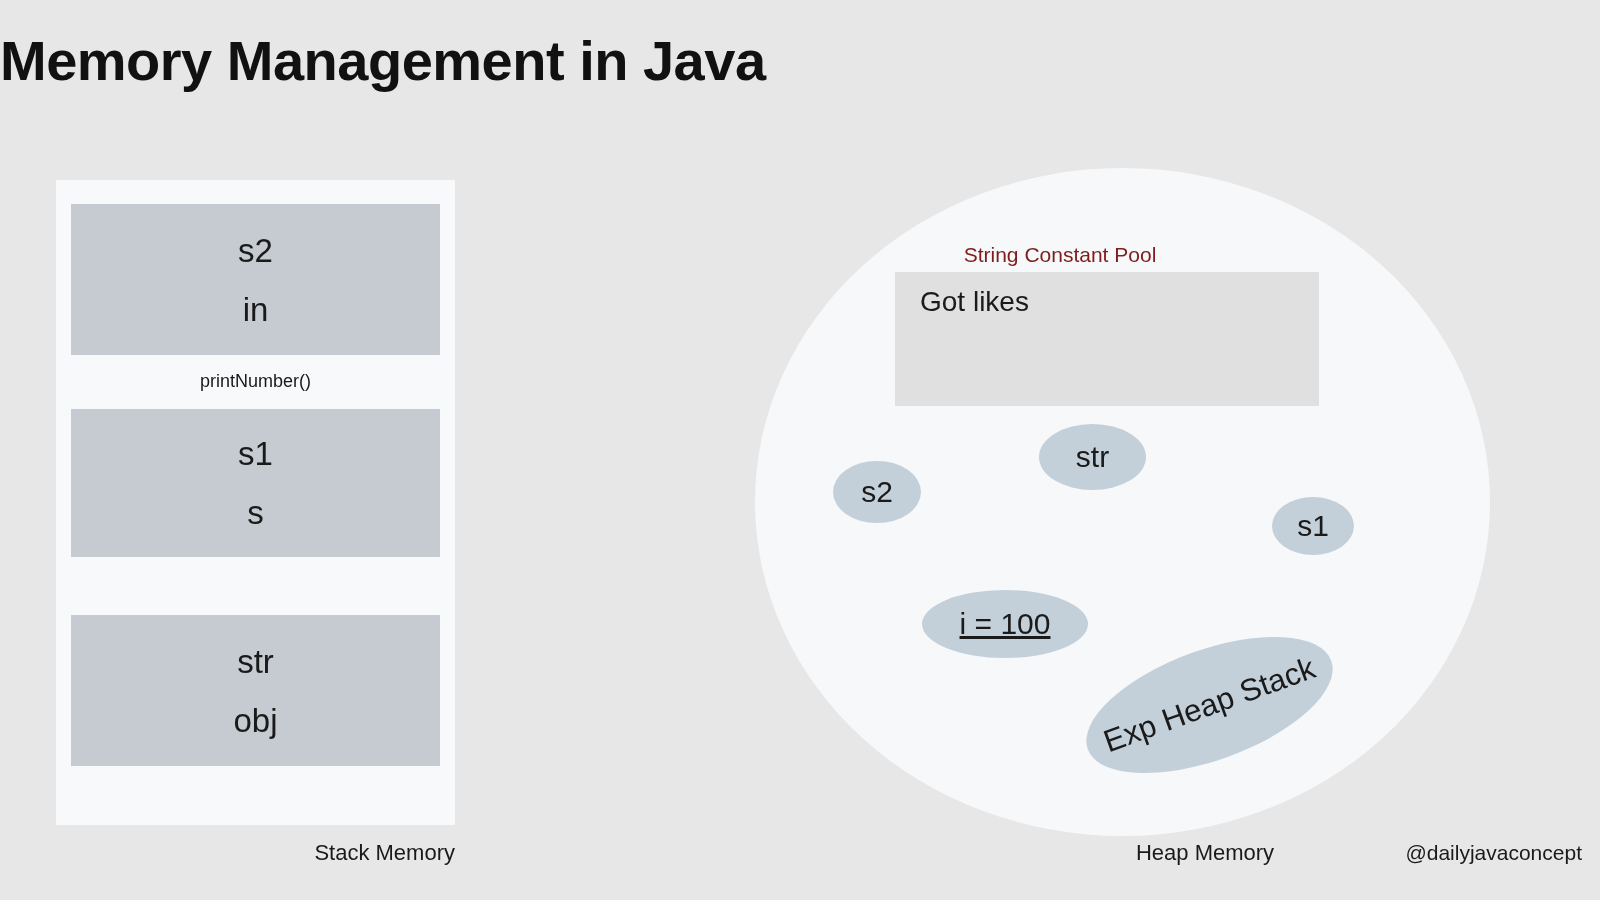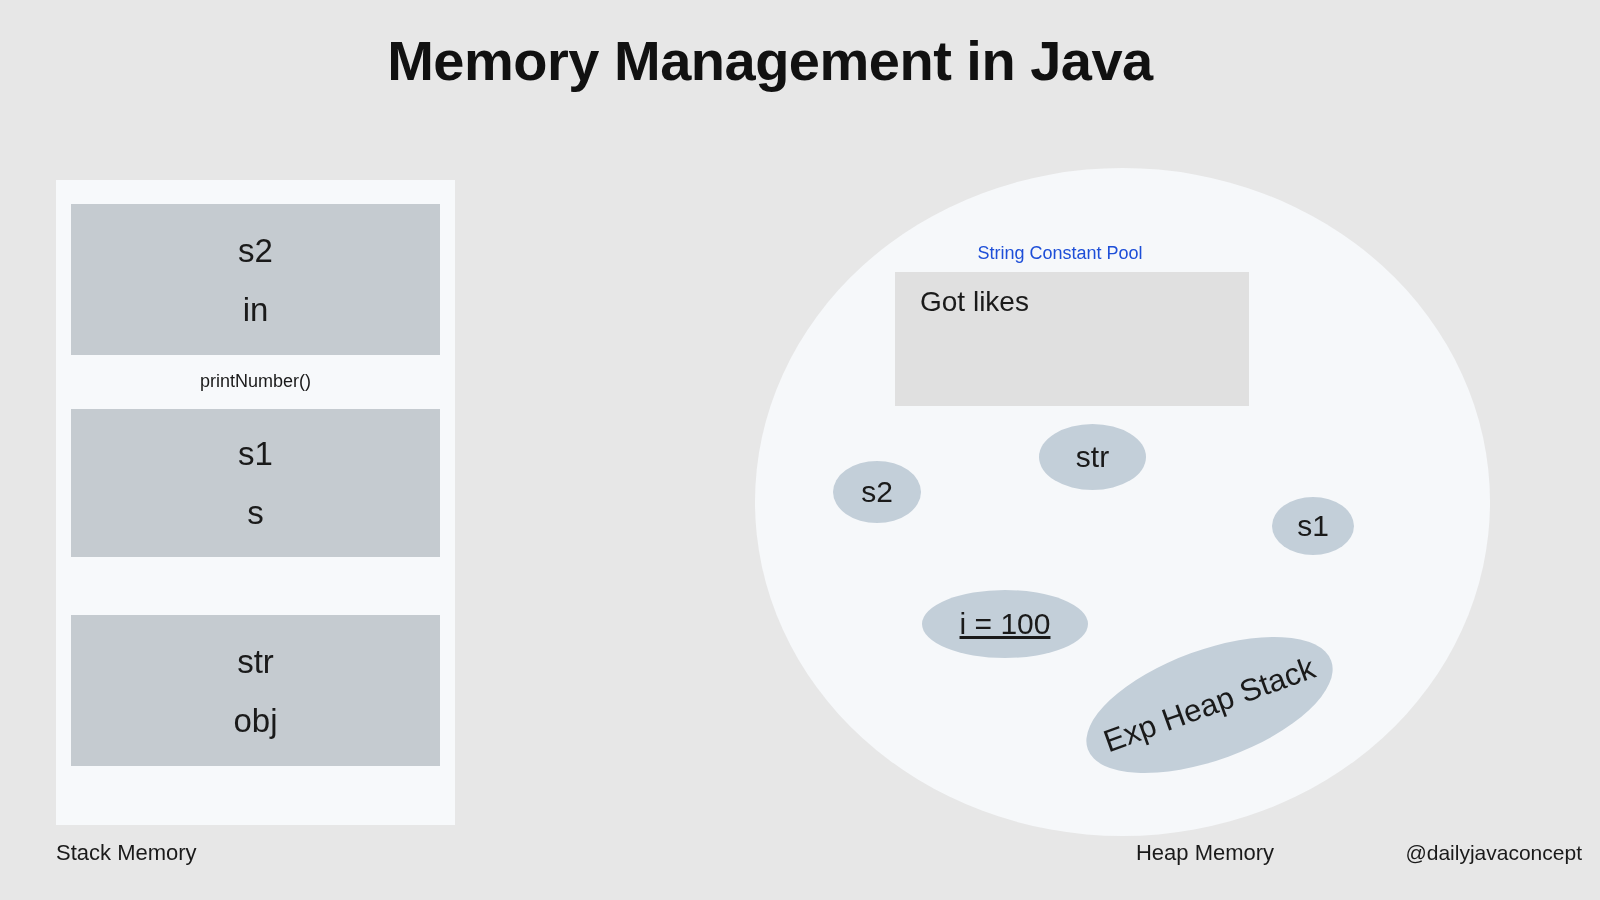--- a/index.html
+++ b/index.html
@@ -15,21 +15,21 @@
     overflow: hidden;
     position: relative;
   }
 
   
   #page-title {
     position: absolute;
     left: 0;
     top: 28px;
     width: 1540px;
-    text-align: center;
+    text-align: left;
     font-size: 56px;
     font-weight: bold;
     letter-spacing: -0.5px;
     color: #111111;
     white-space: nowrap;
   }
 
   
   #stack-region {
     position: absolute;
@@ -74,21 +74,21 @@
   #frame-1 { top: 229px; }
   #frame-1 .frame-box { height: 148px; }
   #frame-2 { top: 435px; }
   #frame-2 .frame-box { height: 151px; }
 
   #stack-memory-caption {
     position: absolute;
     left: 56px;
     top: 840px;
     width: 399px;
-    text-align: left;
+    text-align: right;
     font-size: 22px;
     color: #1a1a1a;
   }
 
   
   #heap-region {
     position: absolute;
     left: 755px;
     top: 168px;
     width: 735px;
@@ -100,28 +100,28 @@
     background: #f6f8fa;
     border-radius: 50%;
   }
 
   #scp-label {
     position: absolute;
     left: 895px;
     top: 243px;
     width: 330px;
     text-align: center;
-    font-size: 18px;
-    color: #1d4ed8;
+    font-size: 21px;
+    color: #7f1d1d;
   }
   #scp-box {
     position: absolute;
     left: 895px;
     top: 272px;
-    width: 354px;
+    width: 424px;
     height: 134px;
     background: #e0e0e0;
     padding: 11px 0 0 14px;
     box-sizing: border-box;
   }
   .scp-line {
     font-size: 28px;
     line-height: 1.38;
     color: #1a1a1a;
     white-space: nowrap;

